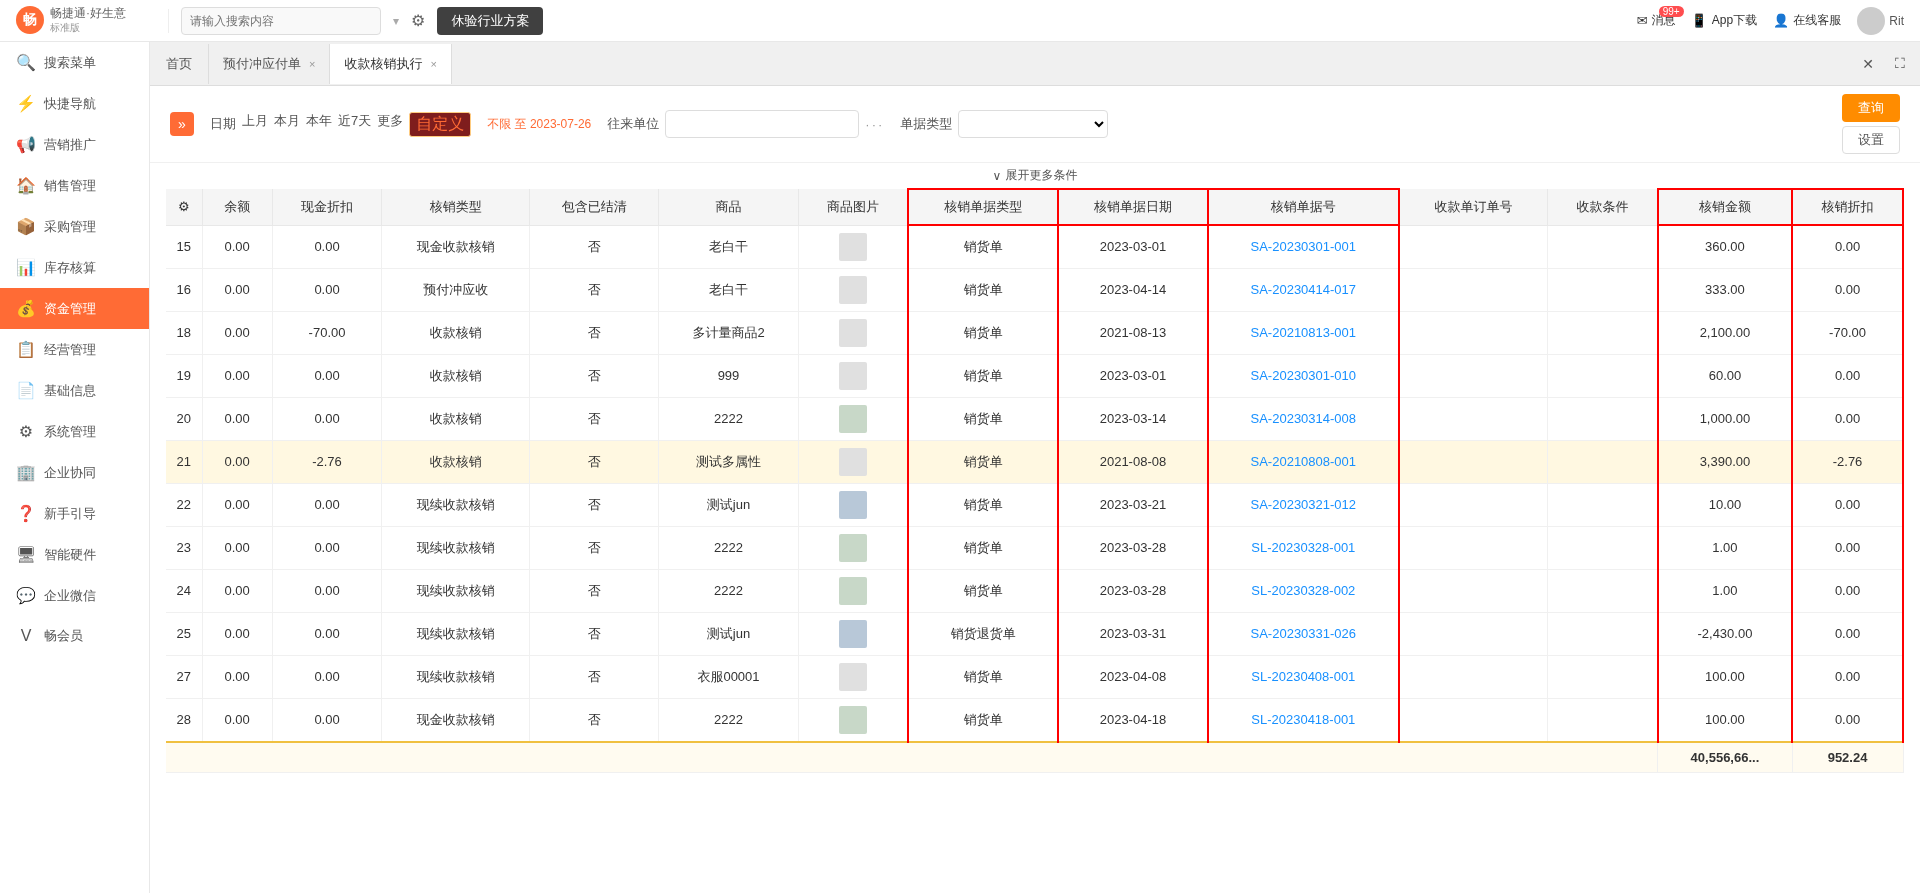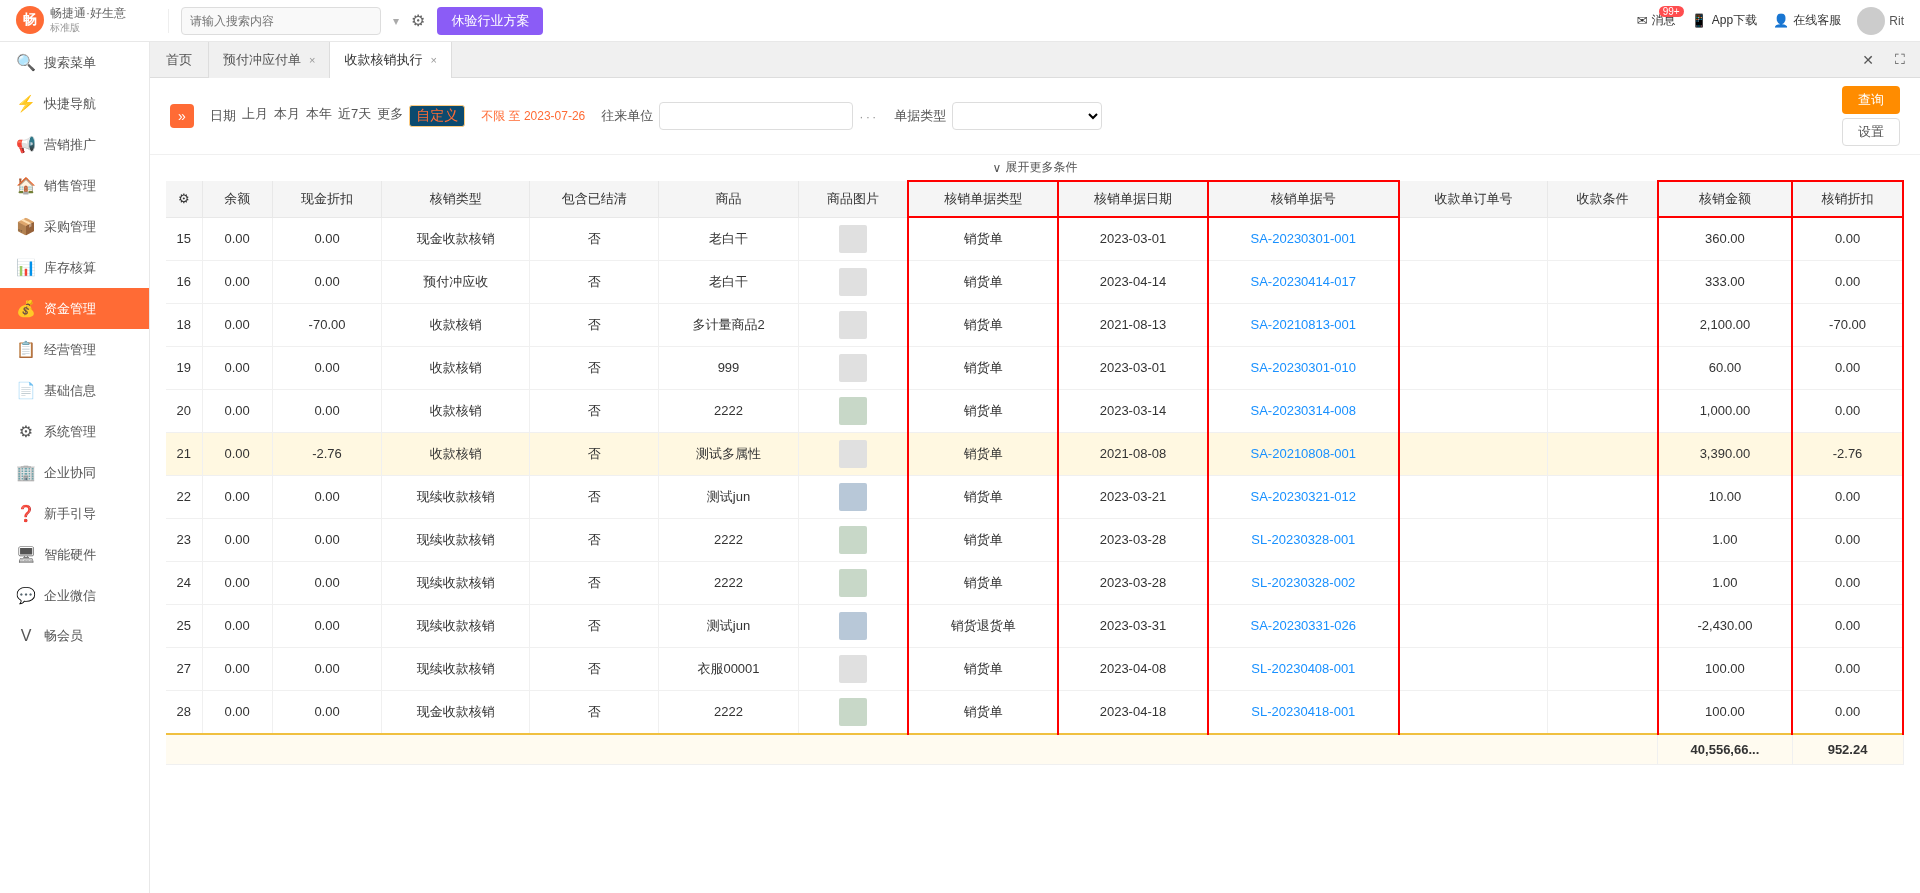--- a/index.html
+++ b/index.html
@@ -6,41 +6,41 @@
     body { font-family: 'Microsoft YaHei', Arial, sans-serif; font-size: 13px; background: #f5f5f5; color: #333; overflow: hidden; }
     
     
     .top-bar { height: 42px; background: #fff; display: flex; align-items: center; padding: 0 16px; border-bottom: 1px solid #e8e8e8; gap: 12px; }
     .logo-area { display: flex; align-items: center; gap: 6px; min-width: 140px; }
     .logo-icon { width: 28px; height: 28px; background: #ff6b35; border-radius: 50%; display: flex; align-items: center; justify-content: center; color: white; font-size: 14px; font-weight: bold; }
     .logo-text { font-size: 12px; color: #666; line-height: 1.2; }
     .logo-badge { font-size: 10px; color: #999; }
     .top-search { flex: 1; max-width: 200px; height: 28px; border: 1px solid #ddd; border-radius: 4px; padding: 0 8px; font-size: 12px; background: #f9f9f9; color: #bbb; }
     .top-actions { display: flex; align-items: center; gap: 16px; margin-left: auto; }
-    .industry-btn { background: #8b5cf6; color: white; border: none; border-radius: 4px; padding: 5px 14px; font-size: 13px; cursor: pointer; }
+    .industry-btn { background: #404040; color: white; border: none; border-radius: 4px; padding: 5px 14px; font-size: 13px; cursor: pointer; }
     .top-icon-item { display: flex; align-items: center; gap: 4px; cursor: pointer; position: relative; }
     .badge { background: #ff4d4f; color: white; border-radius: 10px; font-size: 10px; padding: 0 4px; position: absolute; top: -6px; right: -8px; }
     .user-avatar { width: 28px; height: 28px; background: #ccc; border-radius: 50%; }
     .user-name { font-size: 12px; color: #555; }
 
     
     .main-layout { display: flex; height: calc(893px - 42px); }
 
     
     .sidebar { width: 150px; background: #fff; border-right: 1px solid #e8e8e8; display: flex; flex-direction: column; overflow-y: auto; }
     .sidebar-item { display: flex; align-items: center; gap: 8px; padding: 11px 16px; cursor: pointer; color: #555; font-size: 13px; }
     .sidebar-item.active { background: #ff6b35; color: white; border-radius: 0; }
     .sidebar-item.active .si-icon { color: white; }
     .si-icon { font-size: 16px; min-width: 20px; text-align: center; }
 
     
     .content-area { flex: 1; display: flex; flex-direction: column; overflow: hidden; }
 
     
-    .tab-bar { height: 36px; background: #f0f0f0; display: flex; align-items: center; padding: 0 0 0 0; border-bottom: 1px solid #ddd; }
+    .tab-bar { height: 44px; background: #f0f0f0; display: flex; align-items: center; padding: 0 0 0 0; border-bottom: 1px solid #ddd; }
     .tab-home { padding: 0 16px; height: 40px; display: flex; align-items: center; color: #555; font-size: 13px; cursor: pointer; border-right: 1px solid #ddd; }
     .tab-item { padding: 0 14px; height: 40px; display: flex; align-items: center; gap: 8px; font-size: 13px; cursor: pointer; border-right: 1px solid #ddd; background: #f0f0f0; color: #555; }
     .tab-item.active { background: #fff; color: #333; font-weight: 500; }
     .tab-close { font-size: 11px; color: #999; cursor: pointer; }
     .tab-spacer { flex: 1; }
     .tab-actions { display: flex; align-items: center; padding: 0 8px; gap: 8px; }
     .tab-action-btn { width: 24px; height: 24px; display: flex; align-items: center; justify-content: center; cursor: pointer; color: #555; font-size: 14px; }
 
     
     .page-content { flex: 1; overflow: hidden; display: flex; flex-direction: column; padding: 0; background: #fff; }
@@ -51,21 +51,21 @@
     .page-header-actions { display: flex; gap: 12px; }
     .header-btn { display: flex; align-items: center; gap: 4px; color: #ff6b35; cursor: pointer; font-size: 13px; }
 
     
     .filter-bar { padding: 8px 20px; background: #fff; border-bottom: 1px solid #f0f0f0; display: flex; align-items: center; gap: 16px; flex-wrap: wrap; }
     .filter-expand-btn { width: 24px; height: 24px; background: #ff6b35; color: white; border: none; border-radius: 4px; cursor: pointer; display: flex; align-items: center; justify-content: center; font-size: 14px; }
     .filter-group { display: flex; align-items: center; gap: 6px; font-size: 13px; color: #555; }
     .filter-label { color: #555; white-space: nowrap; }
     .filter-date-links { display: flex; gap: 6px; }
     .date-link { color: #555; cursor: pointer; font-size: 13px; }
-    .date-custom { color: #ff6b35; background: #0c4a6e; border: 1px solid #ffcc80; border-radius: 3px; padding: 1px 6px; font-size: 14px; cursor: pointer; }
+    .date-custom { color: #ff6b35; background: #7f1d1d; border: 1px solid #ffcc80; border-radius: 3px; padding: 1px 6px; font-size: 16px; cursor: pointer; }
     .date-range-text { color: #ff6b35; font-size: 12px; }
     .filter-input { height: 28px; border: 1px solid #ddd; border-radius: 4px; padding: 0 8px; font-size: 13px; min-width: 150px; }
     .filter-dots { color: #999; letter-spacing: 2px; }
     .filter-select { height: 28px; border: 1px solid #ddd; border-radius: 4px; padding: 0 8px; font-size: 13px; min-width: 150px; background: #fff; }
     .query-btn { background: #ff8c00; color: white; border: none; border-radius: 4px; padding: 5px 16px; font-size: 13px; cursor: pointer; }
     .set-btn { background: #fff; color: #555; border: 1px solid #ddd; border-radius: 4px; padding: 4px 14px; font-size: 13px; cursor: pointer; }
     .expand-more-bar { padding: 4px 20px; display: flex; justify-content: center; }
     .expand-more-btn { color: #555; font-size: 12px; cursor: pointer; display: flex; align-items: center; gap: 4px; background: none; border: none; }
 
     

